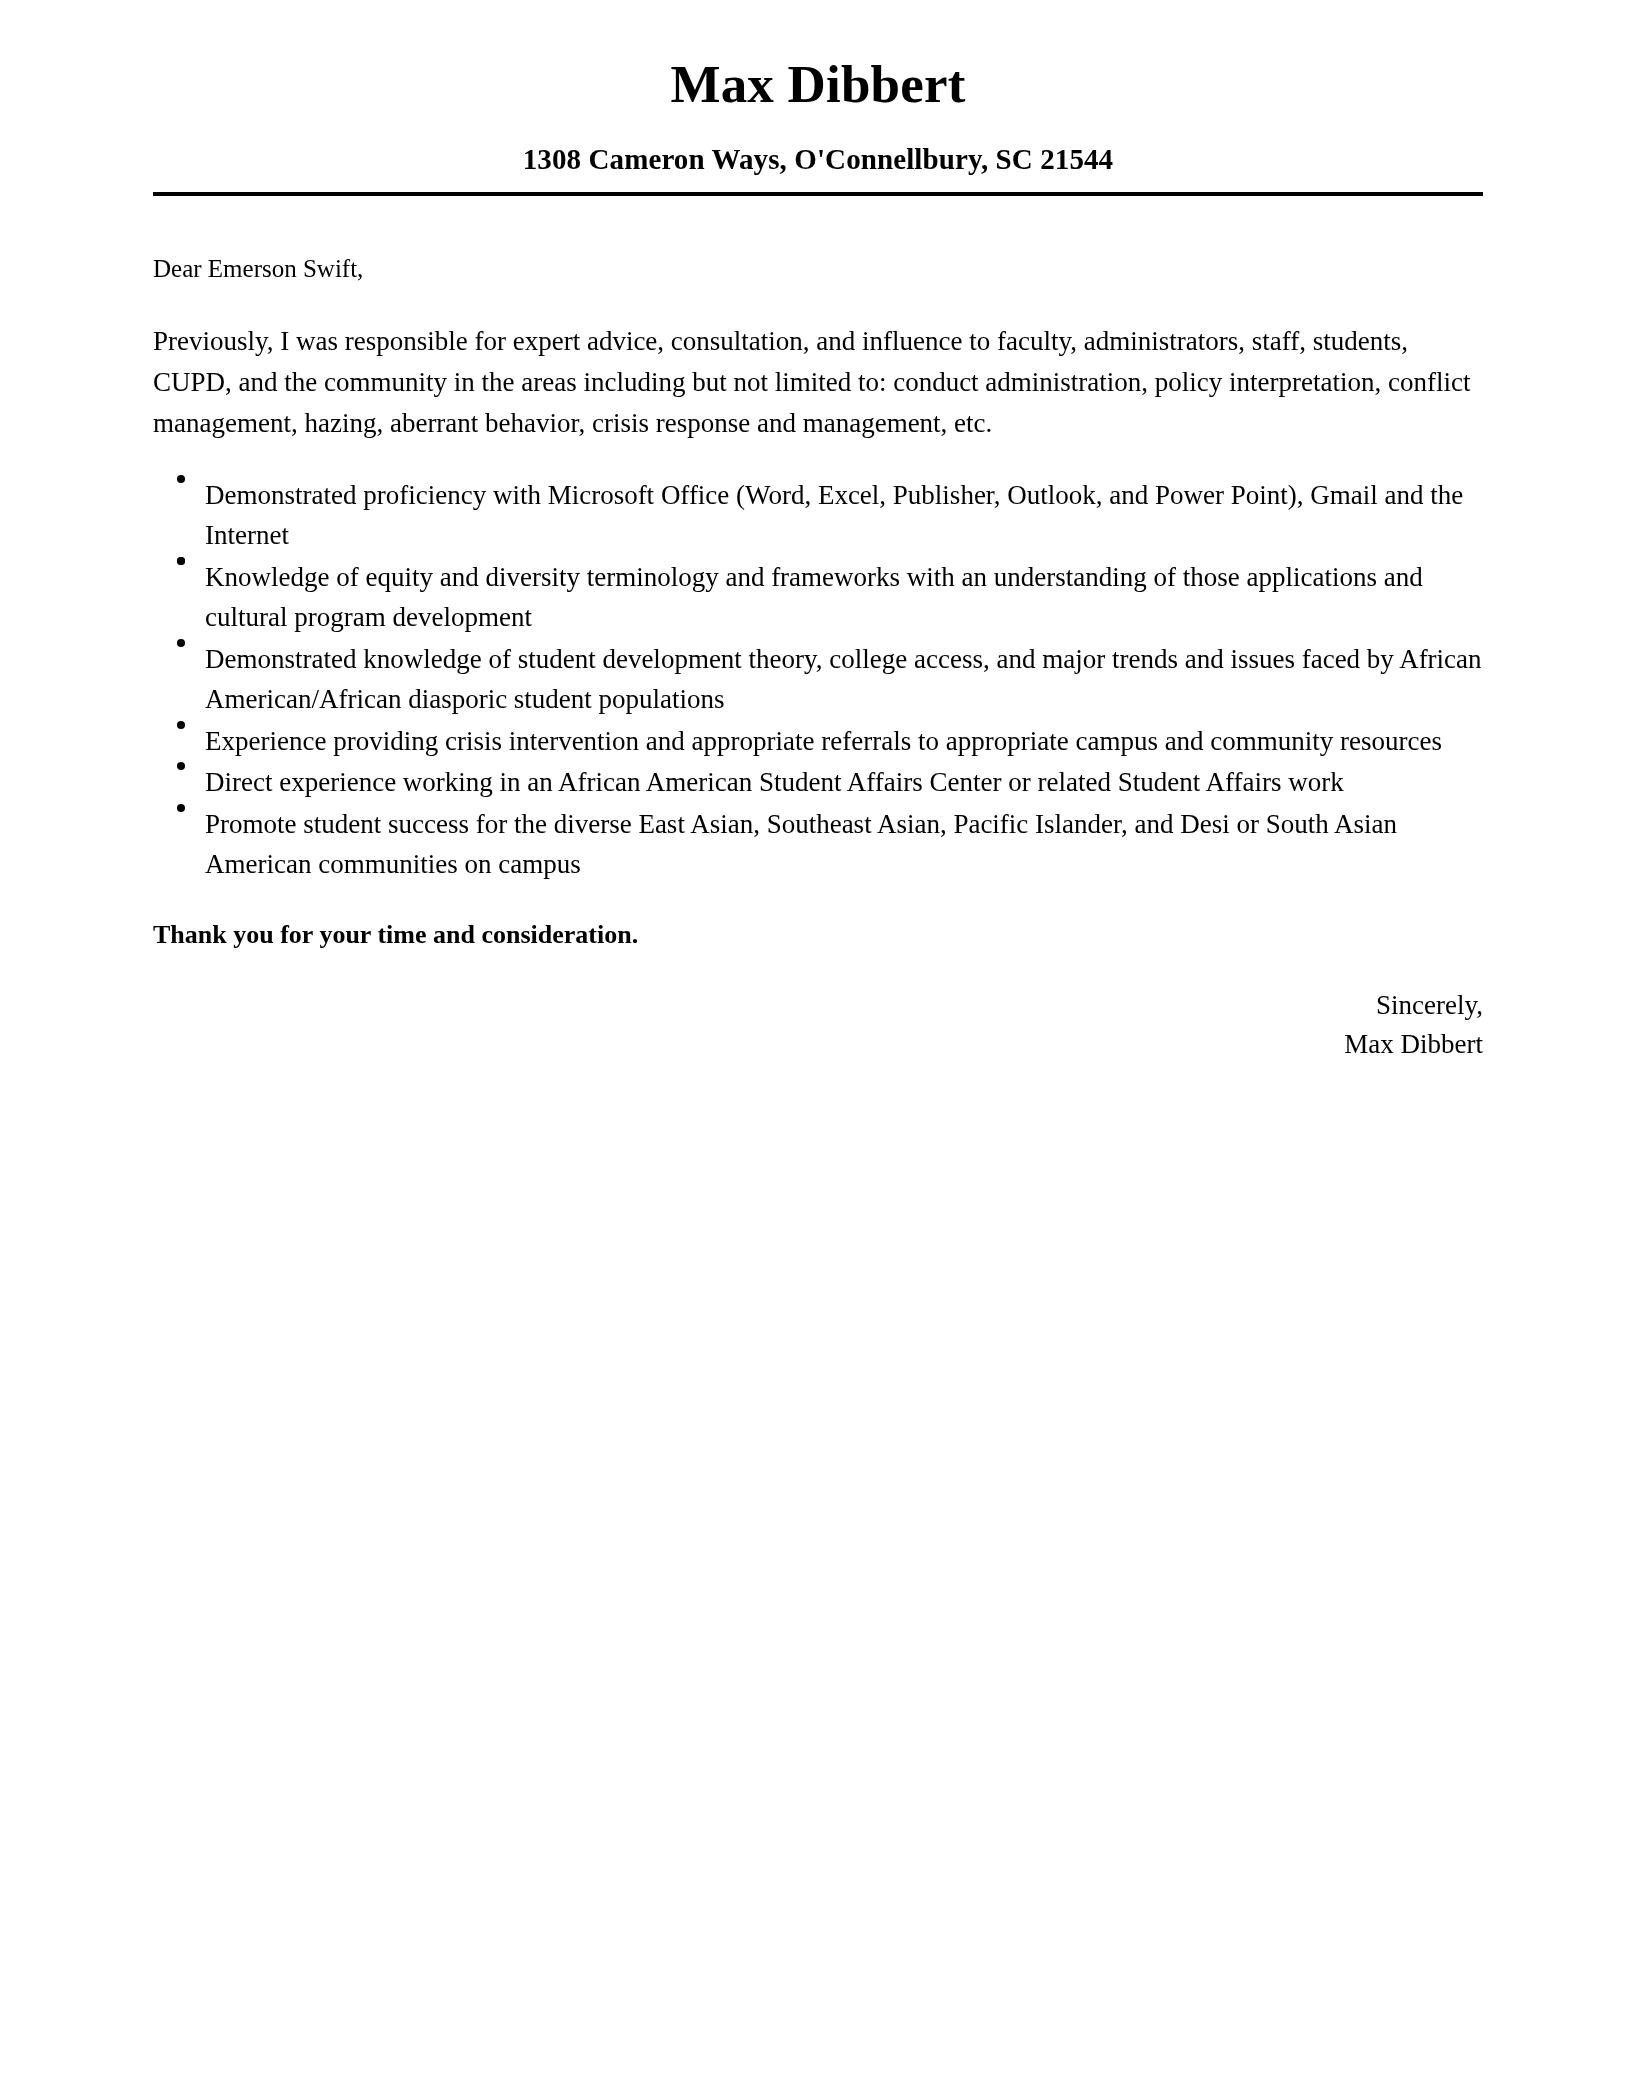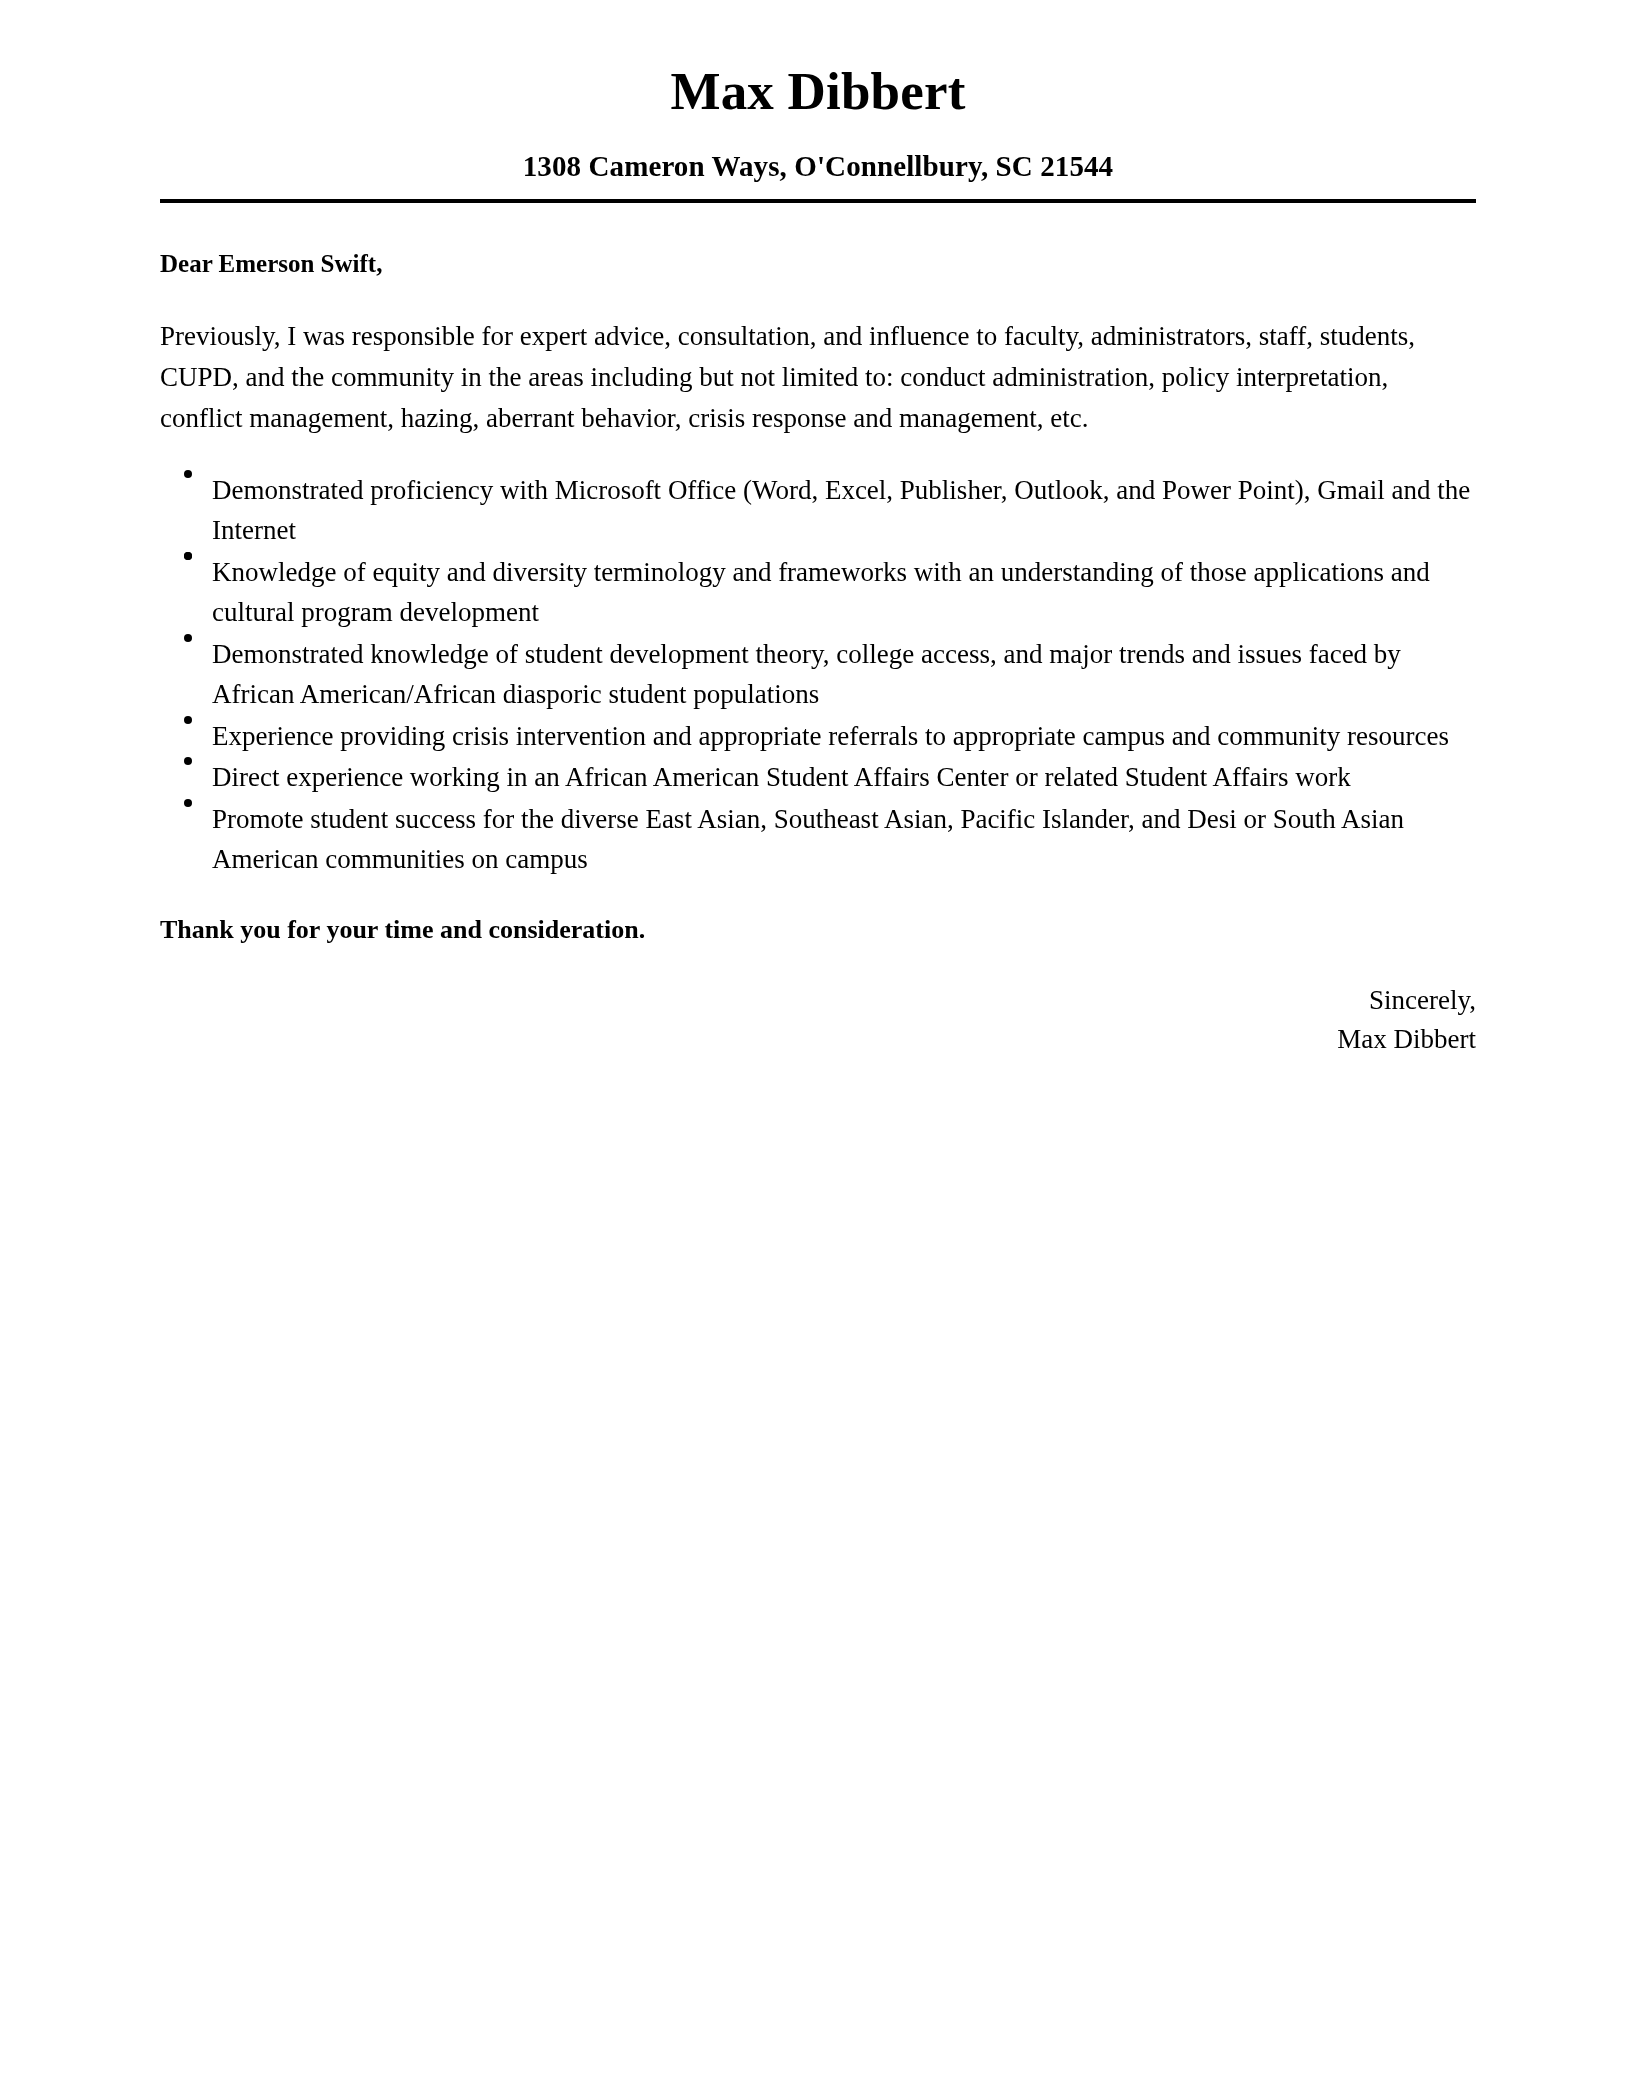--- a/index.html
+++ b/index.html
@@ -9,21 +9,21 @@
   }
   body {
     font-family: "Liberation Serif", "DejaVu Serif", serif;
     color: #000000;
   }
   .page {
     width: 1632px;
     min-height: 2098px;
     background: #ffffff;
     box-sizing: border-box;
-    padding: 8px;
+    padding: 1px;
     position: relative;
     margin: 0 auto;
   }
   .letter {
     box-sizing: border-box;
     padding: 52px 148px 0 152px;
   }
   .letterhead {
     text-align: center;
   }
@@ -47,23 +47,23 @@
     border: 0;
     border-top: 4px solid #000000;
     margin: 16px 0 0 0;
     width: 100%;
   }
   .body-area {
     padding-top: 44px;
   }
   .salutation {
     font-size: 25px;
-    font-weight: bold;
+    font-weight: normal;
     line-height: 1.38;
-    margin: 0 0 34px 0;
+    margin: 12px 0 34px 0;
   }
   p.para {
     font-size: 27px;
     line-height: 1.52;
     margin: 0 0 31px 0;
     text-align: left;
   }
   ul.requirements {
     list-style: none;
     margin: 0 0 30px 0;

